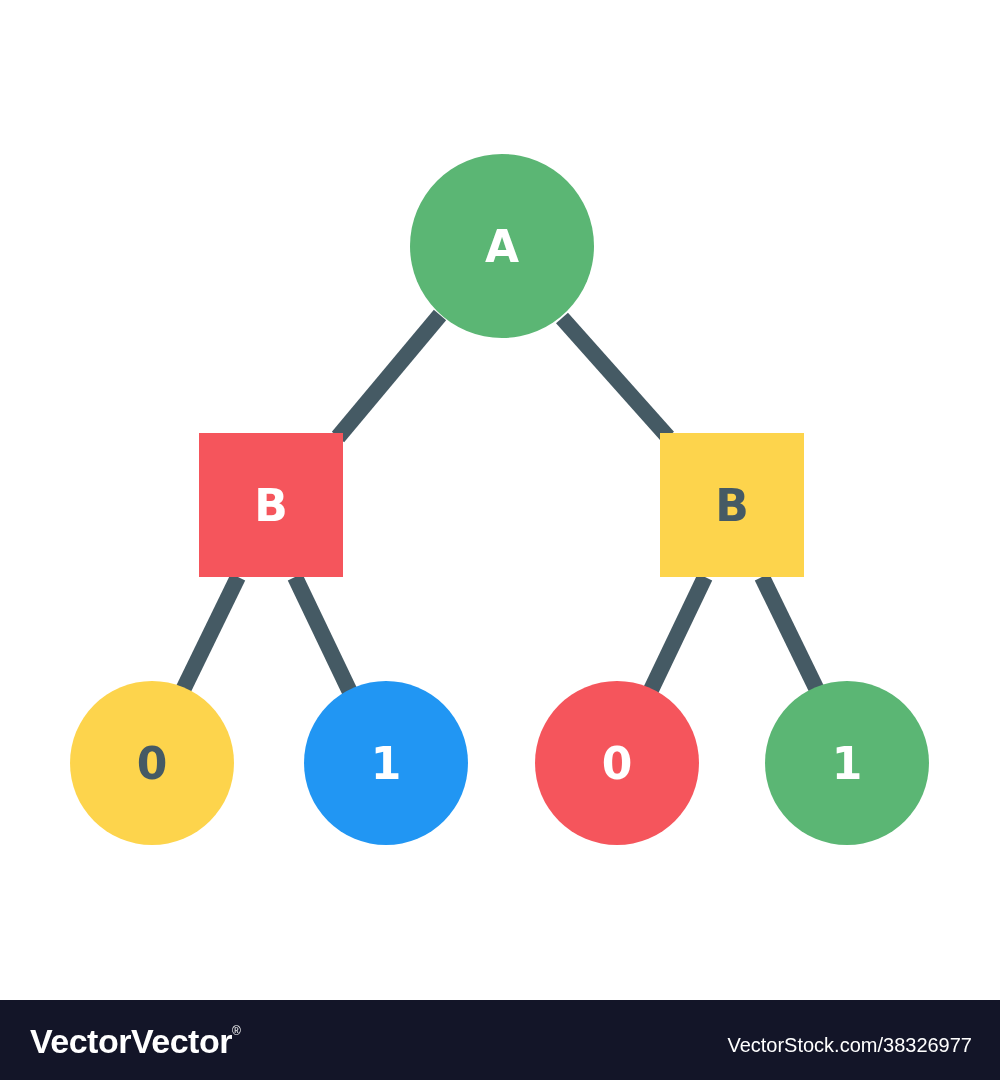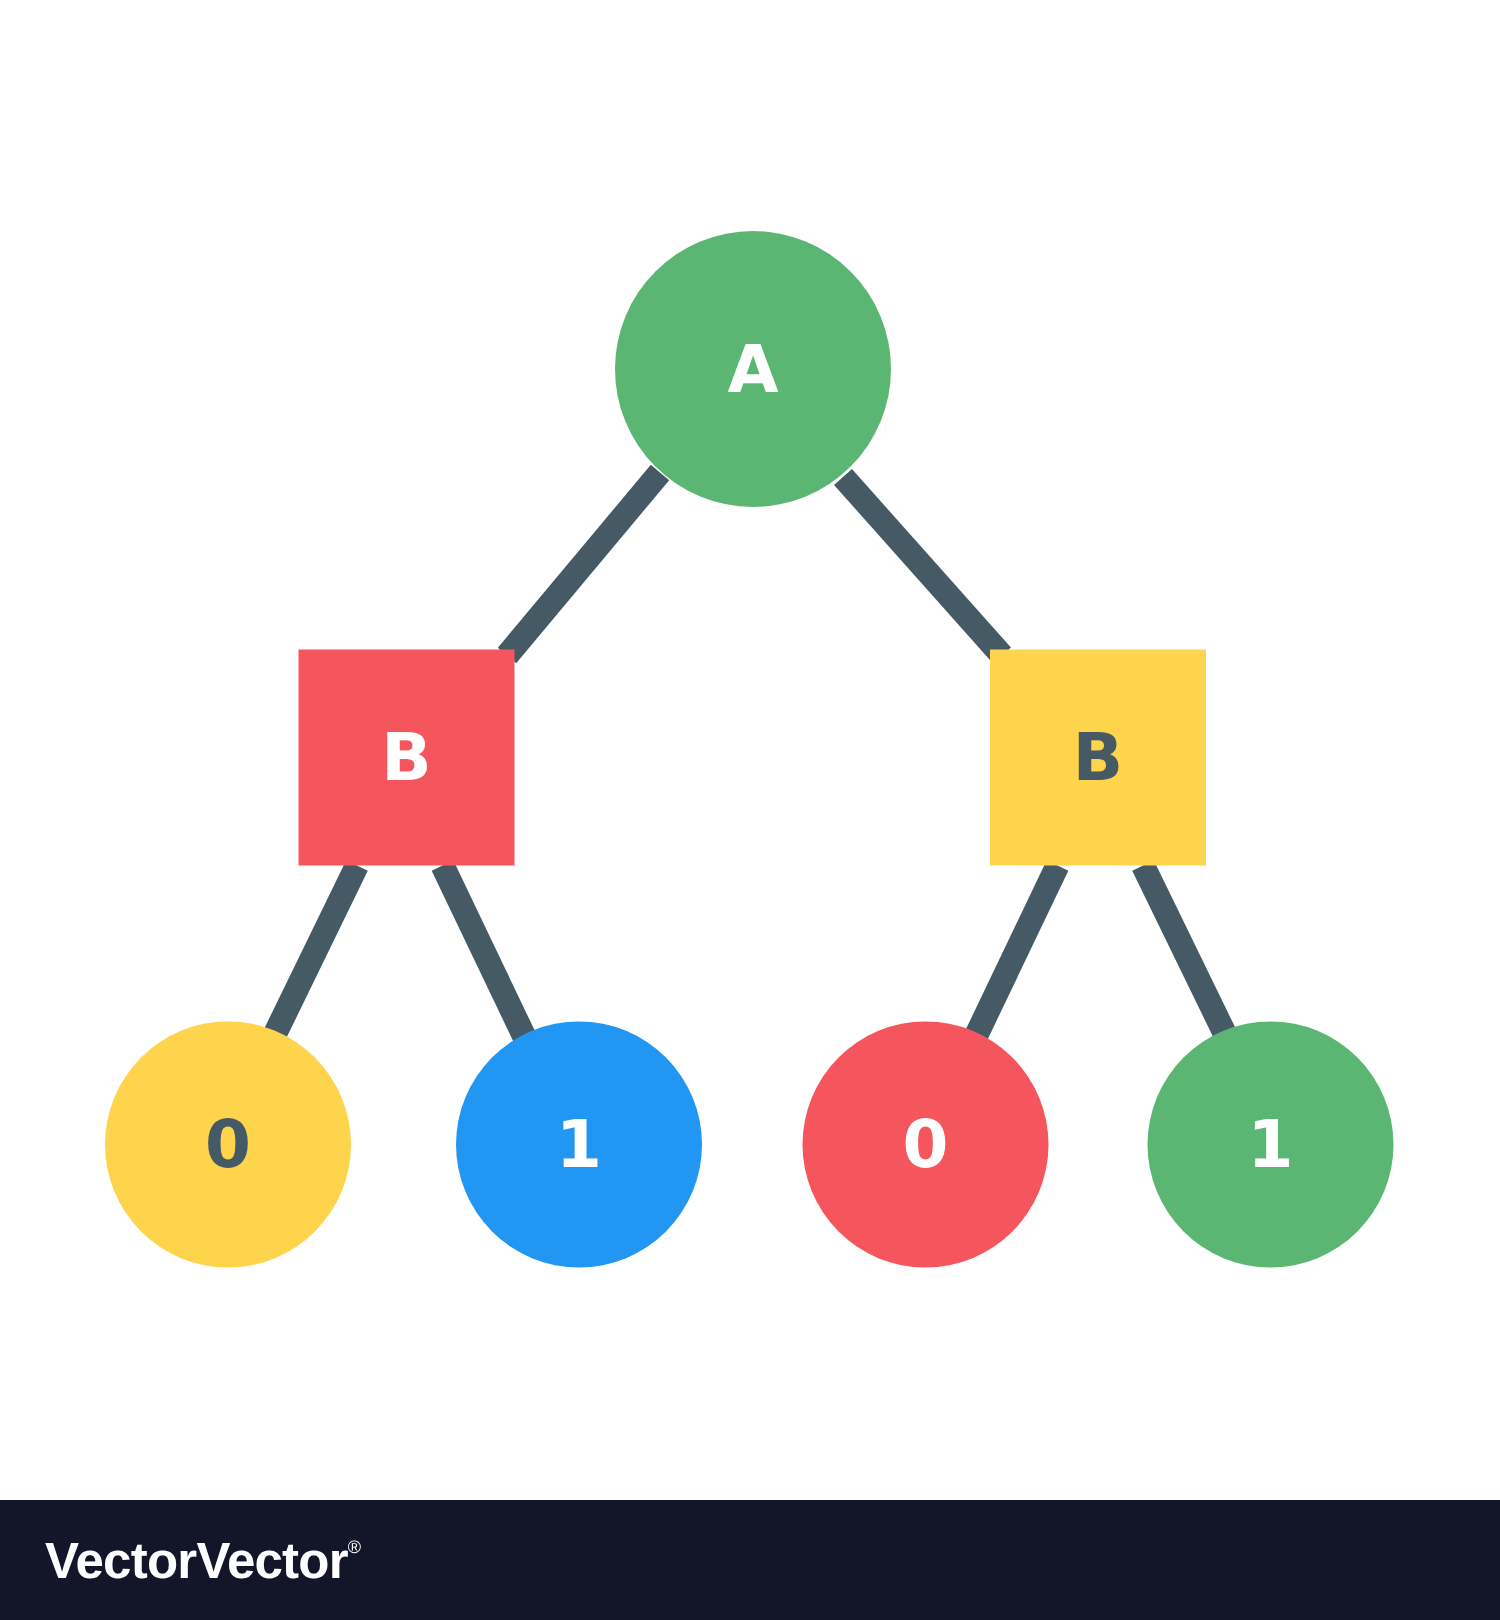--- a/index.html
+++ b/index.html
@@ -53,13 +53,14 @@
 
   <div class="node circle" style="left:765px;top:681px;width:164px;height:164px;background:#5bb674;color:#ffffff;">
     <span>1</span>
   </div>
 </div>
 
 <div class="footer">
   <div class="brand">
     <span class="light">Vector</span><span class="bold">Vector</span><sup>®</sup>
   </div>
+  <div class="url">VectorStock.com/38326977</div>
 </div>
 
 </body></html>

